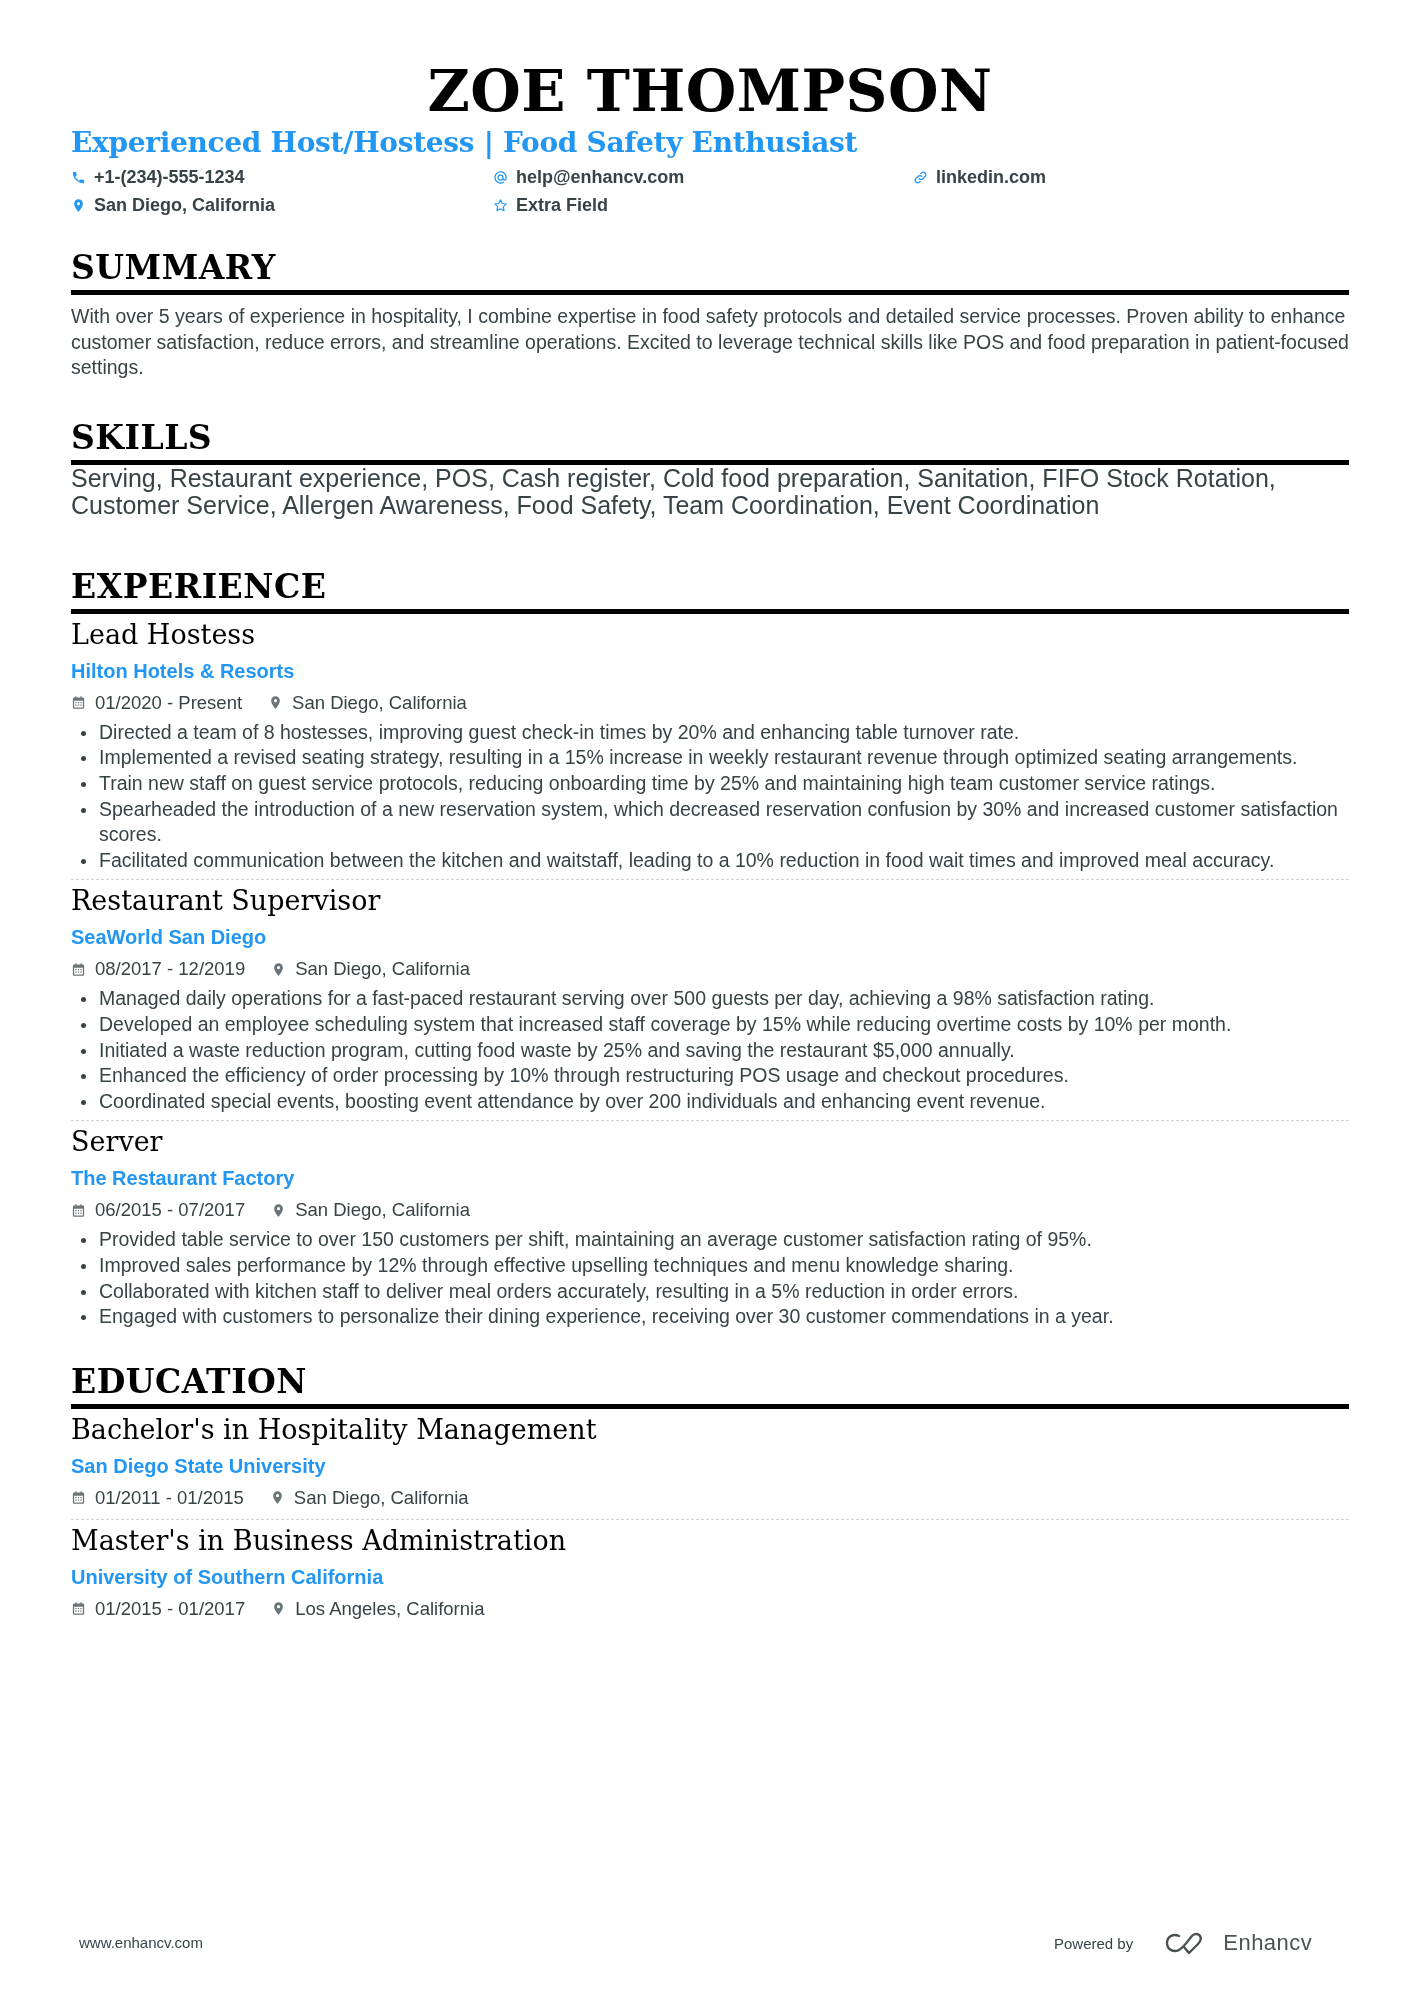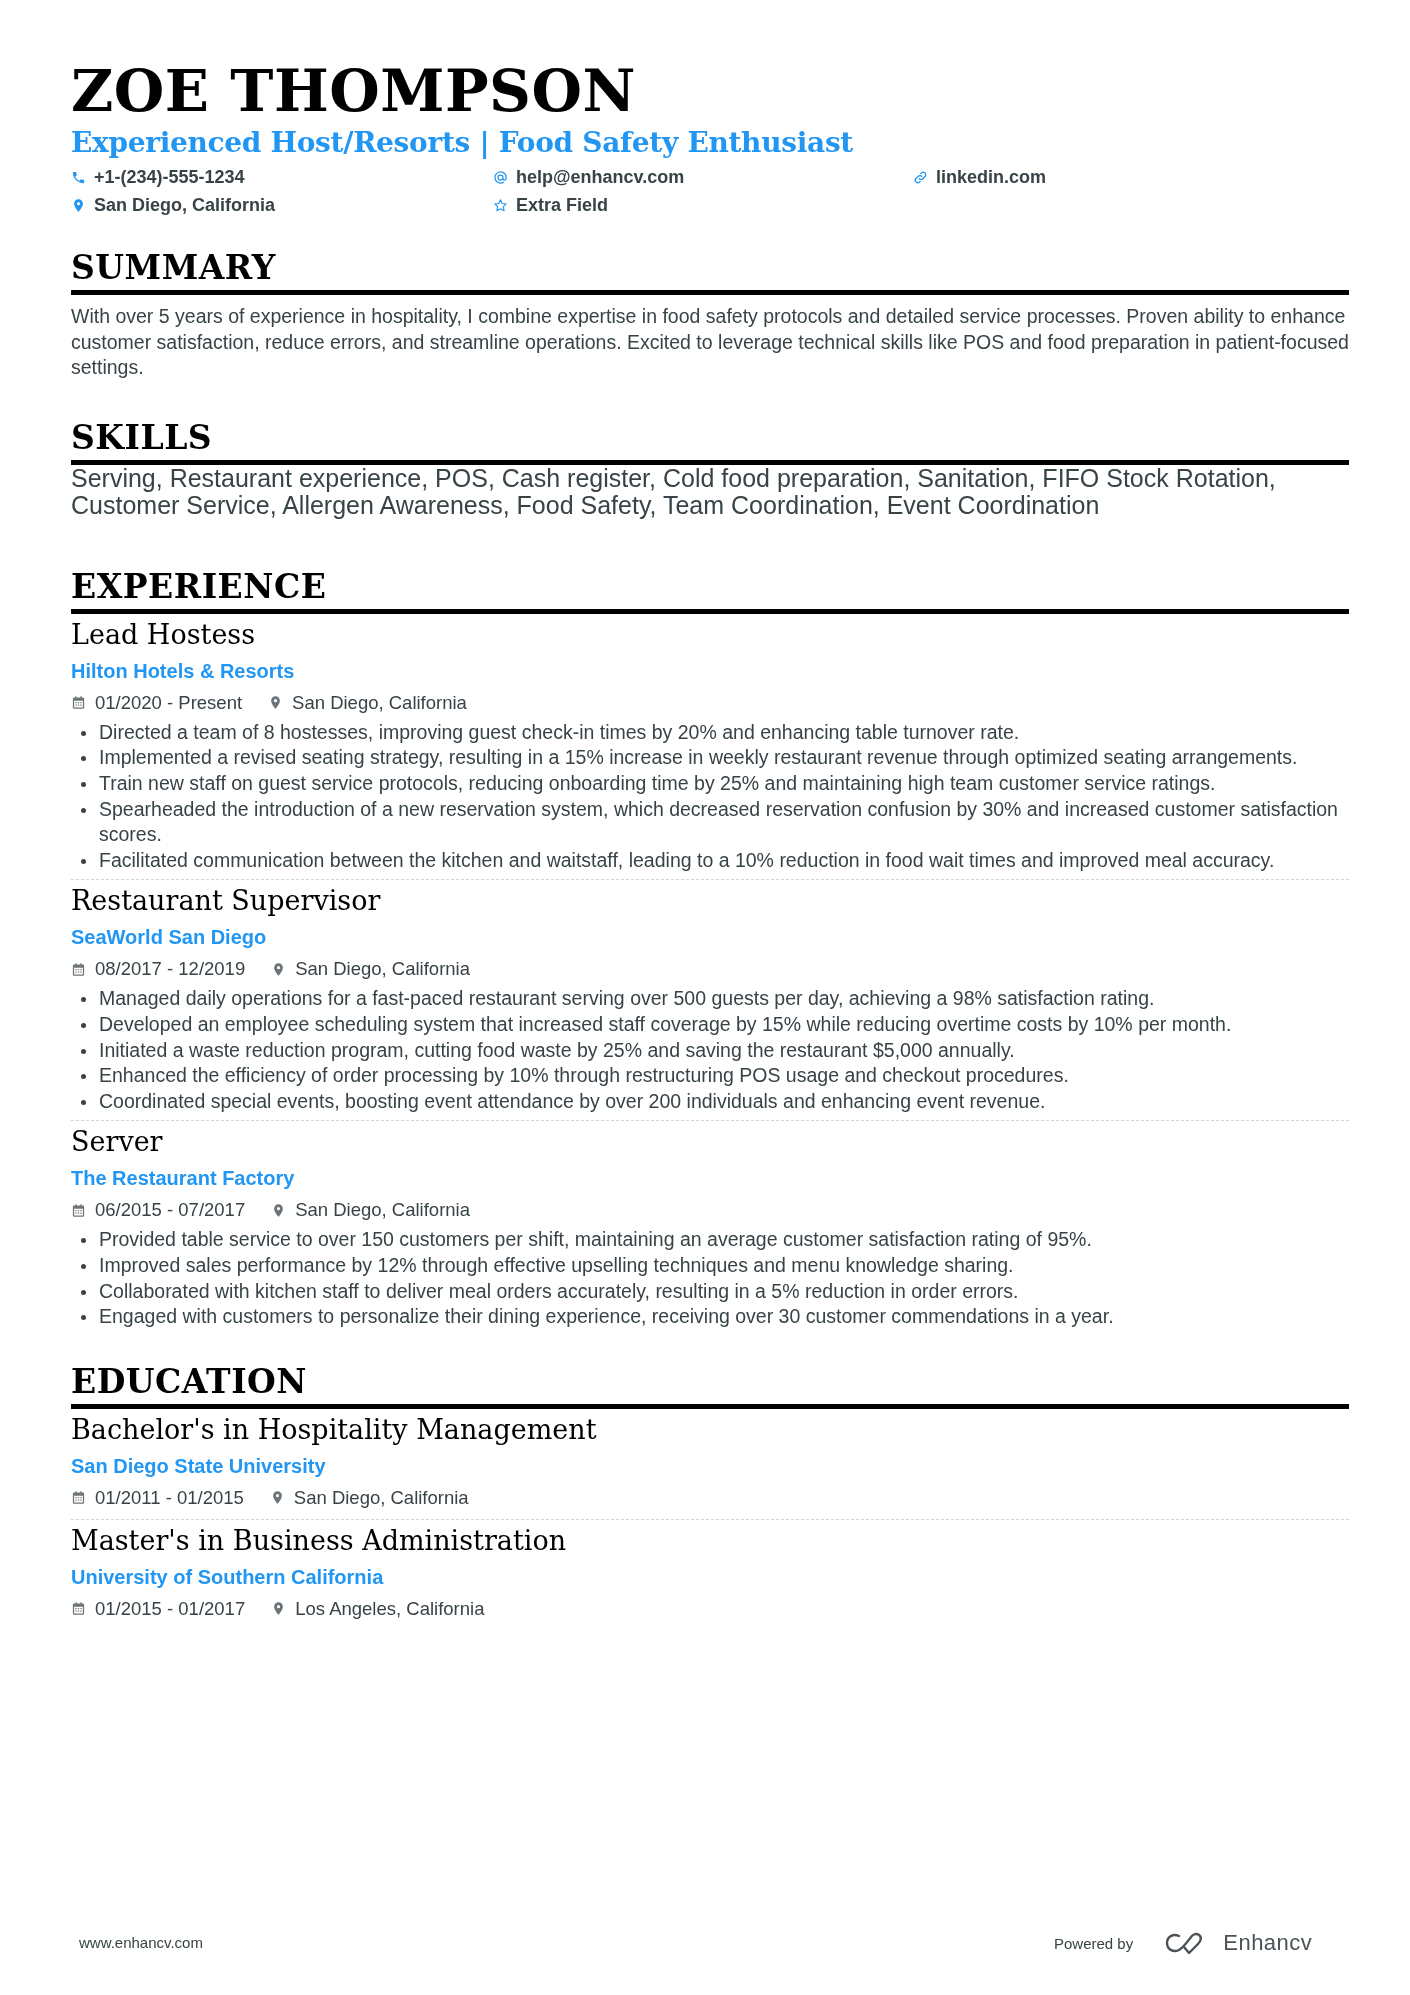--- a/index.html
+++ b/index.html
@@ -1,19 +1,19 @@
 <!DOCTYPE html>
 <html><head>
 <meta charset="utf-8">
 <style>
   * { box-sizing: border-box; margin: 0; padding: 0; }
   html, body { width: 1410px; height: 1995px; background: #ffffff; }
   body { position: relative; font-family: "Liberation Sans", sans-serif; color: #384347; overflow: hidden; }
   .page { position: absolute; left: 71px; top: 58px; width: 1278px; }
-  .name { font-family: "DejaVu Serif", serif; font-weight: bold; font-size: 58px; line-height: 66px; color: #000; letter-spacing: 0.5px; }
+  .name { font-family: "DejaVu Serif", serif; font-weight: bold; font-size: 58px; line-height: 66px; color: #000; letter-spacing: 0.5px; text-align: center; }
   .subtitle { font-family: "DejaVu Serif", serif; font-weight: bold; font-size: 28px; line-height: 38px; color: #2196f3; margin-top: 0px; letter-spacing: -0.3px; }
   .contacts { display: grid; grid-template-columns: 422px 420px 420px; row-gap: 3px; margin-top: 3px; }
   .contact { display: flex; align-items: center; font-size: 18px; font-weight: bold; line-height: 25px; color: #384347; }
   .contact .ico { width: 15px; height: 15px; margin-right: 8px; display: inline-flex; align-items: center; justify-content: center; color: #2196f3; flex: 0 0 auto; }
   .contact .ico svg { width: 15px; height: 15px; }
 
   .section { margin-top: 28px; }
   .section-title { font-family: "DejaVu Serif", serif; font-weight: bold; font-size: 33px; line-height: 40px; color: #000; letter-spacing: 0.5px; }
   .section-rule { height: 5px; background: #000; margin-top: 2px; width: 1278px; }
   .para { font-size: 19.5px; line-height: 25.6px; color: #384347; margin-top: 10px; }
@@ -37,21 +37,21 @@
   .brand svg { width: 48px; height: 26px; margin-right: 12px; }
   .brand-name { font-size: 22px; color: #4a5256; letter-spacing: 0.5px; }
 </style>
 </head>
 <body>
 
 <div class="page">
 
   <div>
     <div class="name">ZOE THOMPSON</div>
-    <div class="subtitle">Experienced Host/Resorts | Food Safety Enthusiast</div>
+    <div class="subtitle">Experienced Host/Hostess | Food Safety Enthusiast</div>
 
     <div class="contacts">
       <div class="contact">
         <span class="ico">
           <svg viewBox="0 0 24 24">
               <path fill="#2196f3" d="M6.6 10.8c1.4 2.8 3.8 5.1 6.6 6.6l2.2-2.2c.3-.3.7-.4 1-.2 1.1.4 2.3.6 3.6.6.6 0 1 .4 1 1V20c0 .6-.4 1-1 1C10.6 21 3 13.4 3 4c0-.6.4-1 1-1h3.5c.6 0 1 .4 1 1 0 1.3.2 2.5.6 3.6.1.3 0 .7-.2 1L6.6 10.8z"></path>
             </svg>
         </span>
         <span>+1-(234)-555-1234</span>
       </div>

